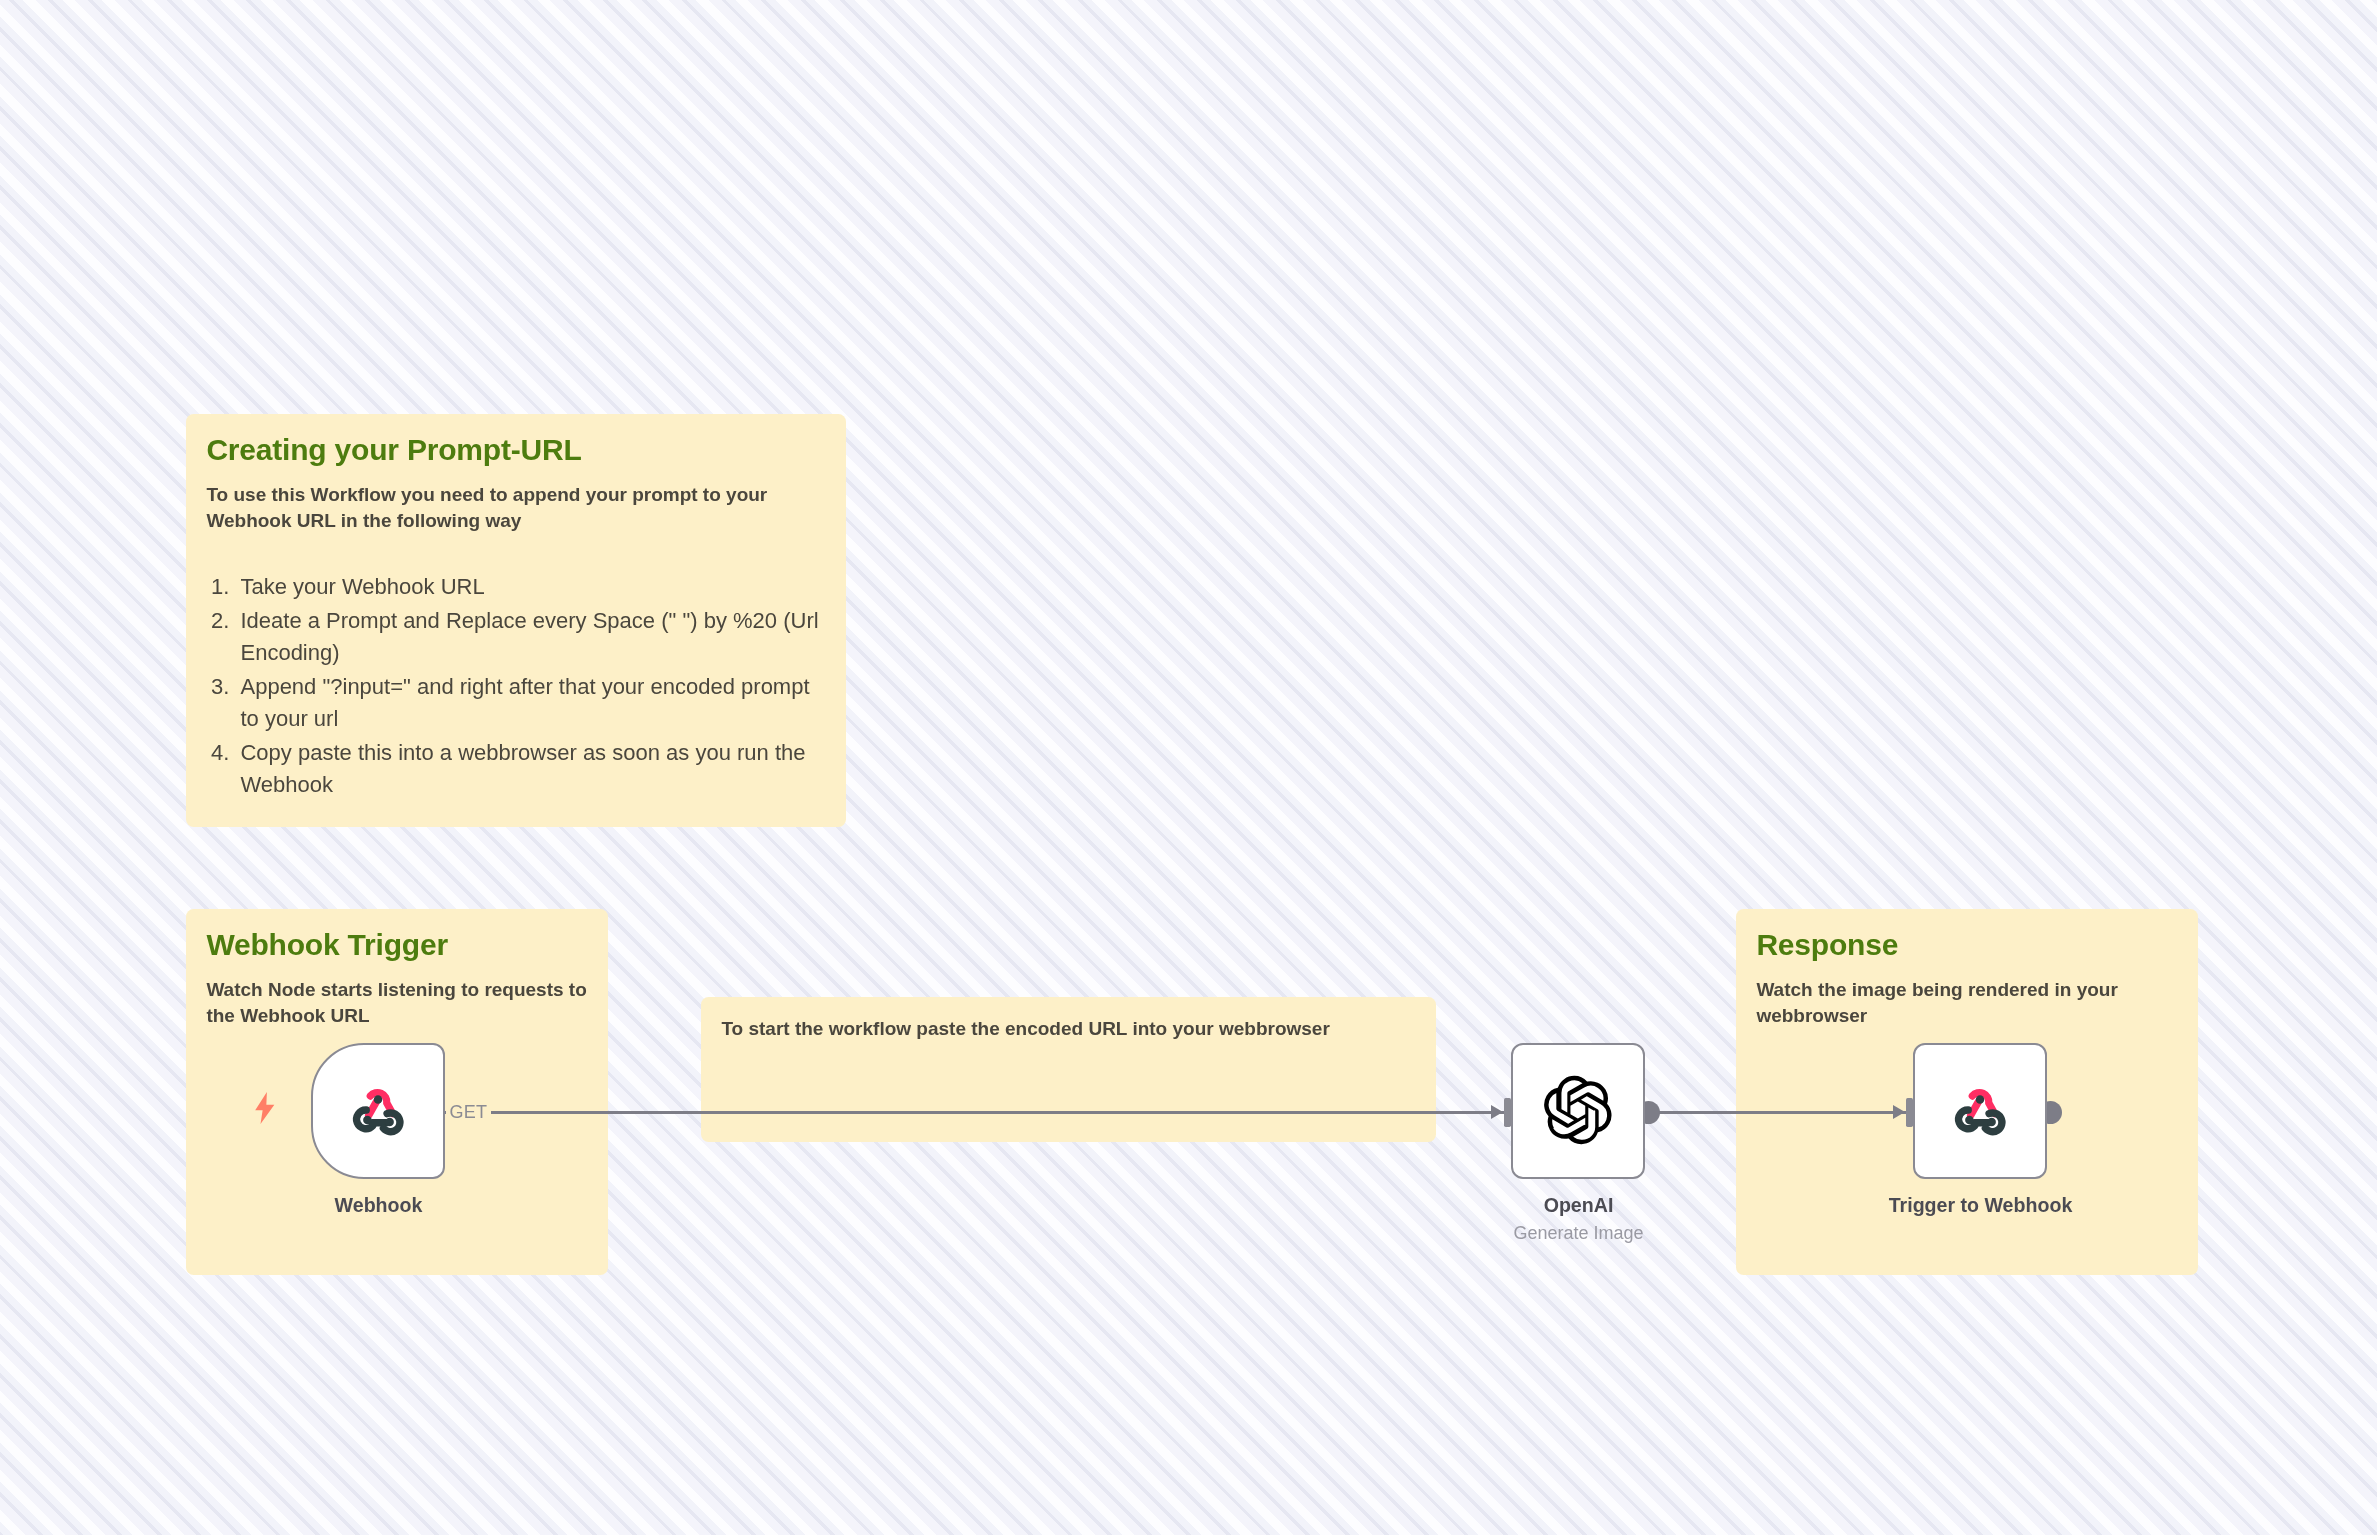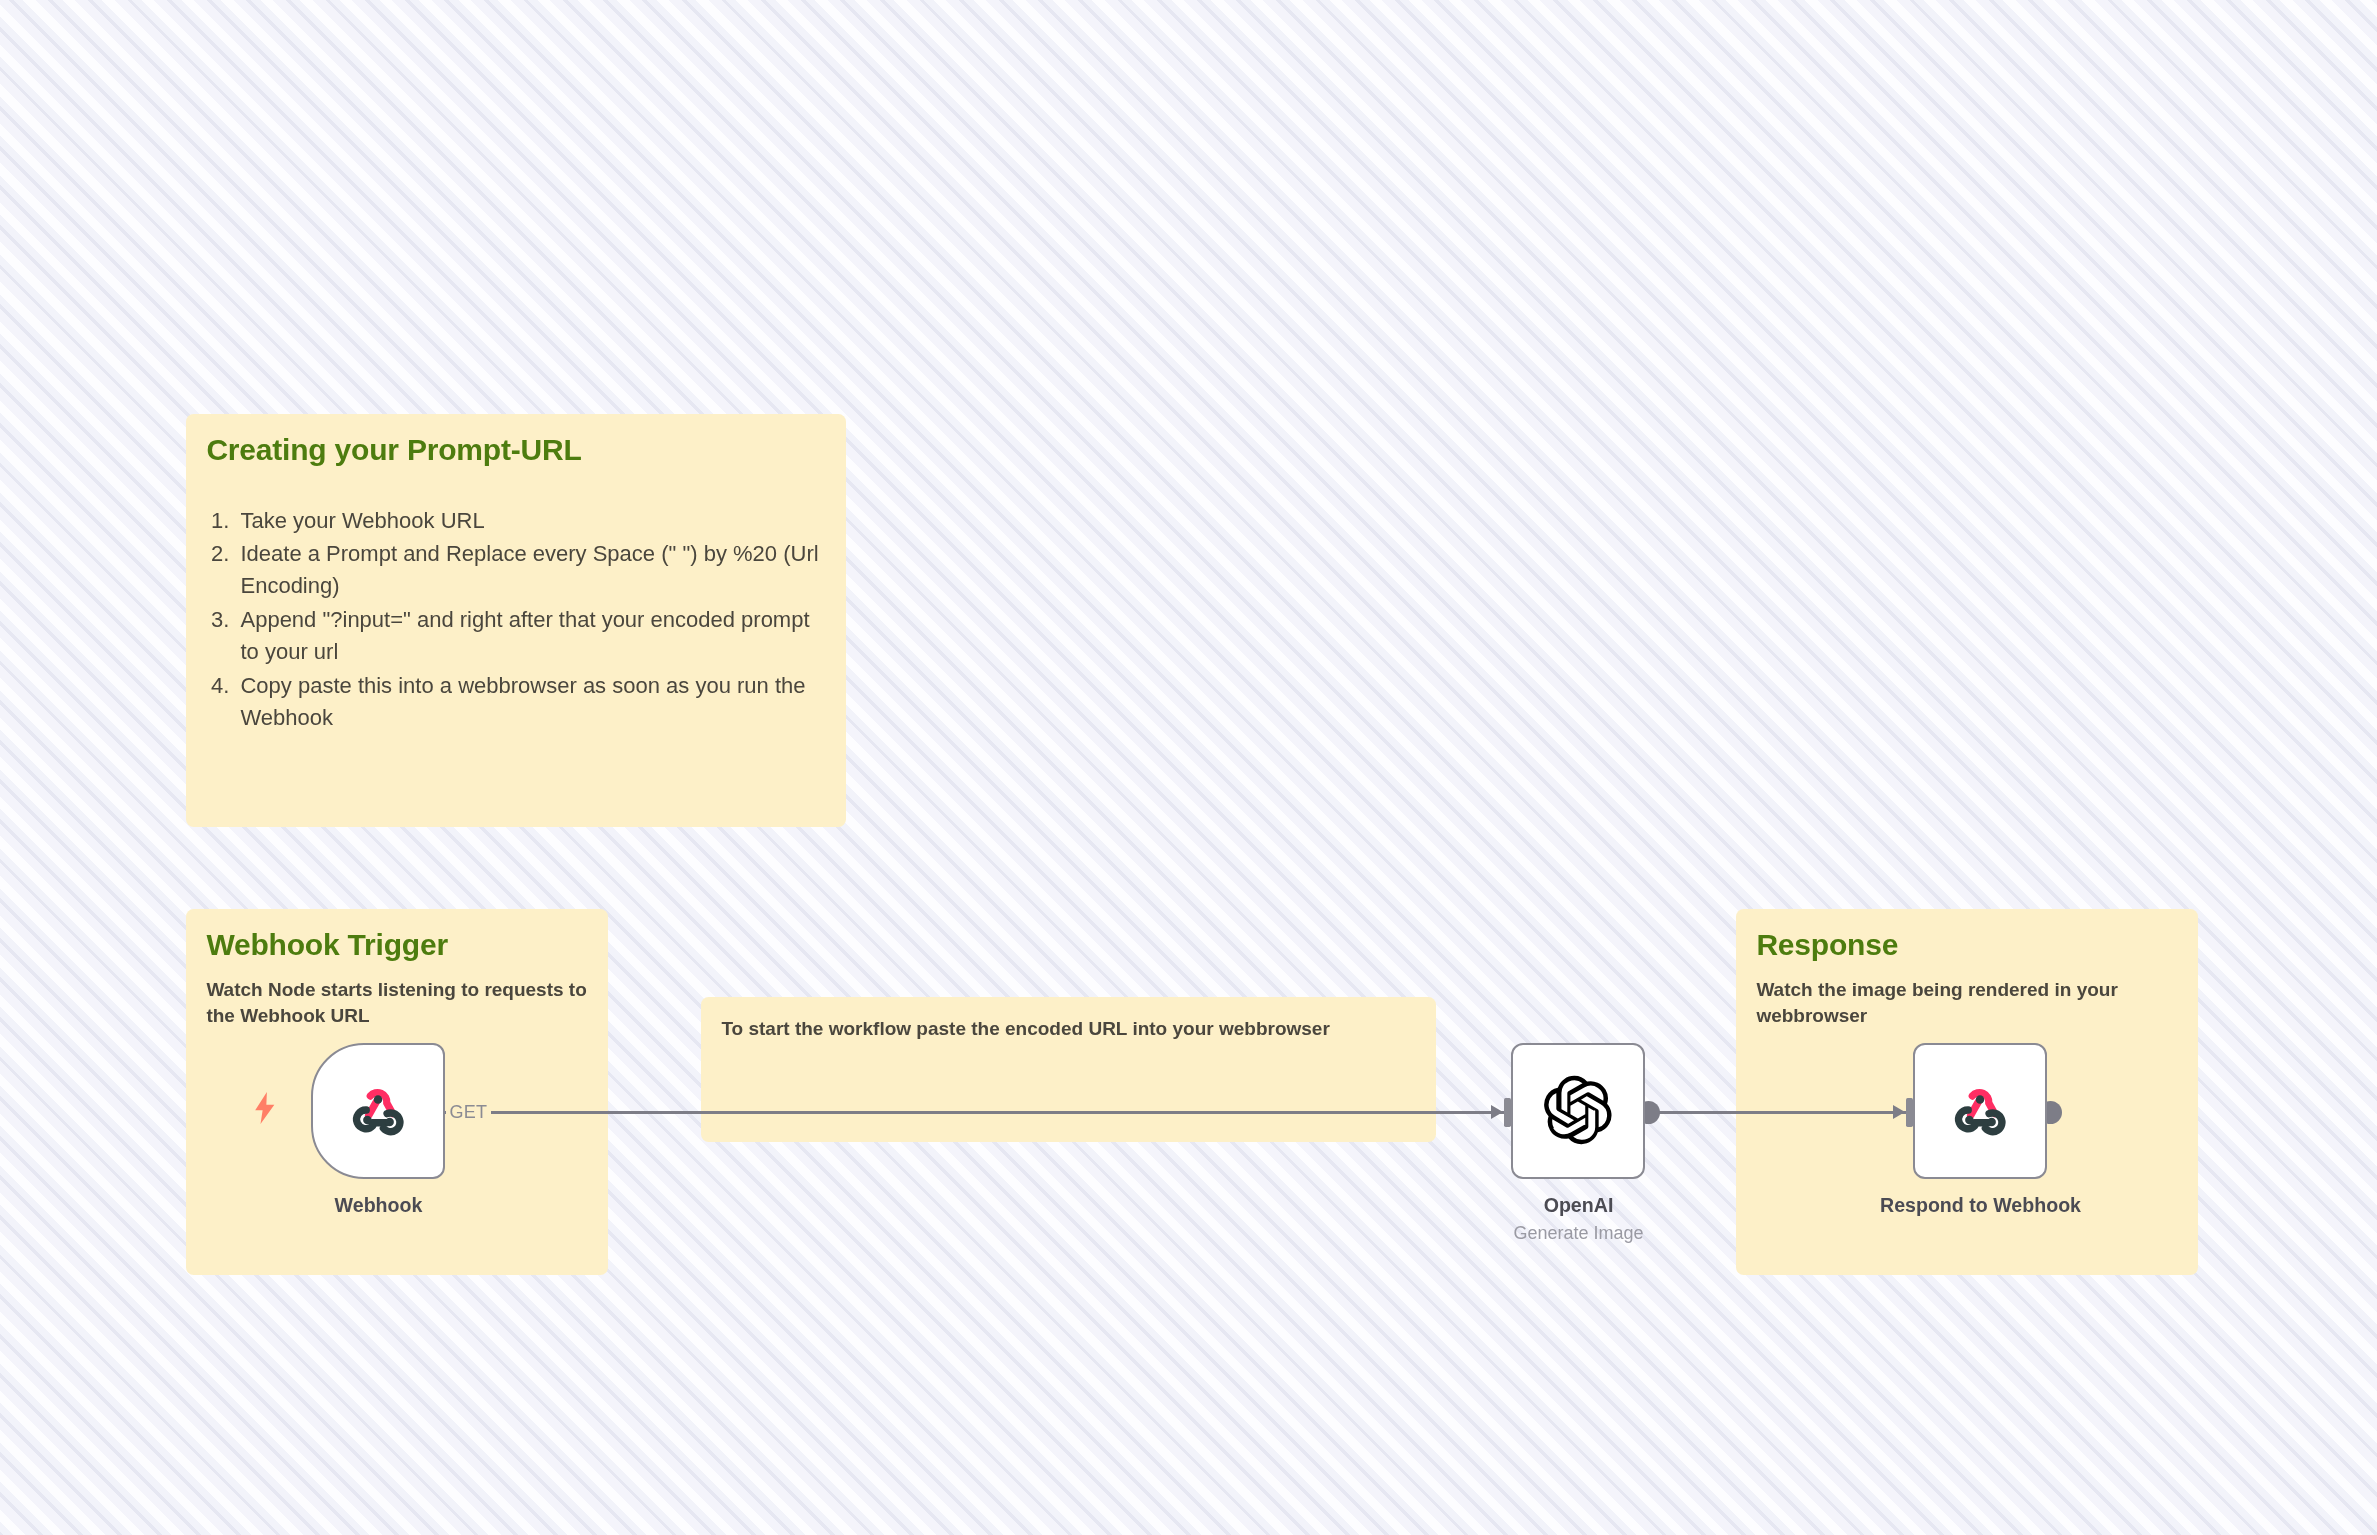--- a/index.html
+++ b/index.html
@@ -158,20 +158,21 @@
     width:25.5px; height:32px;
   }
 </style>
 </head>
 <body>
 
 <div id="canvas">
 
   <div class="sticky" id="note-prompt-url">
     <h2>Creating your Prompt-URL</h2>
+    <div class="sub">To use this Workflow you need to append your prompt to your Webhook URL in the following way</div>
     <ol>
       <li>Take your Webhook URL</li>
       <li>Ideate a Prompt and Replace every Space (" ") by %20 (Url Encoding)</li>
       <li>Append "?input=" and right after that your encoded prompt to your url</li>
       <li>Copy paste this into a webbrowser as soon as you run the Webhook</li>
     </ol>
   </div>
 
   <div class="sticky" id="note-webhook-trigger">
     <h2>Webhook Trigger</h2>
@@ -248,16 +249,16 @@
           <path d="M15.7 24.0 a6.6 6.6 0 1 0 4.6 11.1" stroke="#2d3e40"></path>
           <path d="M20.0 33.0 L30.0 33.0" stroke="#2d3e40"></path>
           <path d="M30.4 26.6 a6.6 6.6 0 1 1 -2.6 10.3" stroke="#2d3e40"></path>
         </g>
         <circle cx="24" cy="16.6" r="3.0" fill="#2d3e40"></circle>
         <circle cx="16.5" cy="31.0" r="3.0" fill="#2d3e40"></circle>
         <circle cx="32.2" cy="32.4" r="3.0" fill="#2d3e40"></circle>
       </svg>
     </span>
   </div>
-  <div class="node-label" id="label-respond">Respond to Webhook</div>
+  <div class="node-label" id="label-respond">Trigger to Webhook</div>
 
 </div>
 
 
 </body></html>

